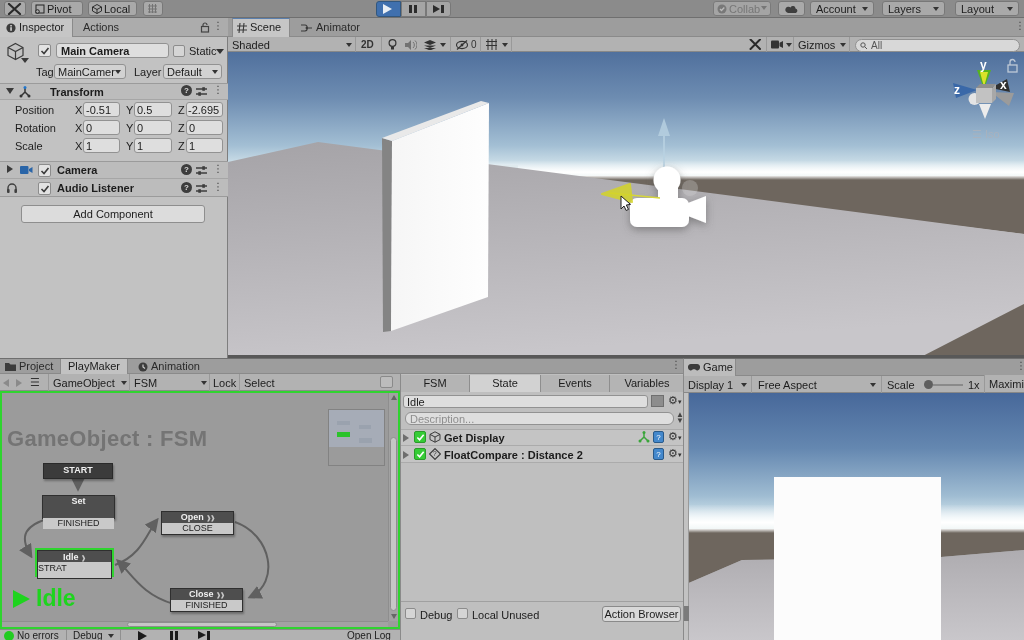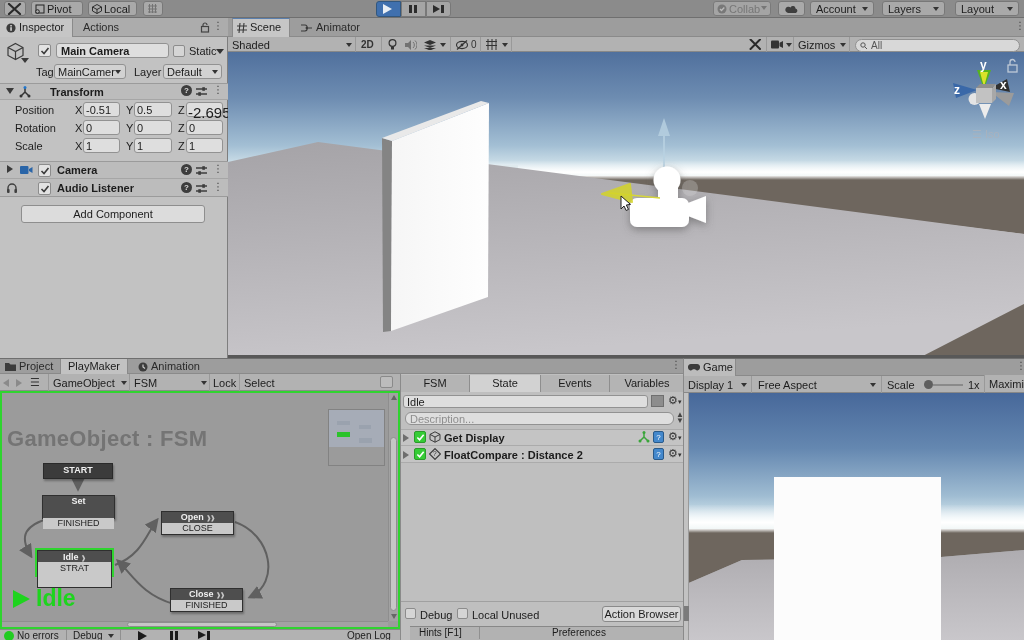--- a/index.html
+++ b/index.html
@@ -123,21 +123,21 @@
 
   <div class="abs" style="left:15px;top:86px;font-size:11px;">Position</div>
   <div class="abs" style="left:75px;top:86px;font-size:11px;">X</div>
     <div class="abs fld" style="left:83px;top:84px;width:37px;height:15px;"></div>
     <div class="abs" style="left:86px;top:86px;font-size:11px;">-0.51</div>
   <div class="abs" style="left:126px;top:86px;font-size:11px;">Y</div>
     <div class="abs fld" style="left:134px;top:84px;width:38px;height:15px;"></div>
     <div class="abs" style="left:137px;top:86px;font-size:11px;">0.5</div>
   <div class="abs" style="left:178px;top:86px;font-size:11px;">Z</div>
     <div class="abs fld" style="left:186px;top:84px;width:37px;height:15px;"></div>
-    <div class="abs" style="left:188px;top:86px;font-size:15px;">-2.695</div>
+    <div class="abs" style="left:188px;top:86px;font-size:11px;">-2.695</div>
   <div class="abs" style="left:15px;top:104px;font-size:11px;">Rotation</div>
   <div class="abs" style="left:75px;top:104px;font-size:11px;">X</div>
     <div class="abs fld" style="left:83px;top:102px;width:37px;height:15px;"></div>
     <div class="abs" style="left:86px;top:104px;font-size:11px;">0</div>
   <div class="abs" style="left:126px;top:104px;font-size:11px;">Y</div>
     <div class="abs fld" style="left:134px;top:102px;width:38px;height:15px;"></div>
     <div class="abs" style="left:137px;top:104px;font-size:11px;">0</div>
   <div class="abs" style="left:178px;top:104px;font-size:11px;">Z</div>
     <div class="abs fld" style="left:186px;top:102px;width:37px;height:15px;"></div>
     <div class="abs" style="left:189px;top:104px;font-size:11px;">0</div>
@@ -407,21 +407,21 @@
     <div class="abs" style="left:40px;top:102px;width:73px;height:24px;border:1px solid #2f2f2f;box-shadow:1px 2px 2px rgba(0,0,0,0.3);">
       <div style="height:22px;background:#4e4e4e;color:#f0f0f0;font-size:9px;font-weight:bold;text-align:center;line-height:11px;">Set</div>
       <div style="height:11px;background:#c9c9c9;color:#222;font-size:9px;text-align:center;line-height:11px;">FINISHED</div>
     </div>
     <div class="abs" style="left:159px;top:118px;width:73px;height:24px;border:1px solid #2f2f2f;box-shadow:1px 2px 2px rgba(0,0,0,0.3);">
       <div style="height:11px;background:#4e4e4e;color:#f0f0f0;font-size:9px;font-weight:bold;text-align:center;line-height:11px;">Open <span style="font-size:6px;opacity:.75;letter-spacing:-1px;">❱❱</span></div>
       <div style="height:11px;background:#c9c9c9;color:#222;font-size:9px;text-align:center;line-height:11px;">CLOSE</div>
     </div>
     <div class="abs" style="left:33px;top:155px;width:79px;height:29px;border:2px solid #2fd42f;background:#2f2f2f;">
       <div style="height:12px;background:#4e4e4e;color:#f0f0f0;font-size:9px;font-weight:bold;text-align:center;line-height:12px;border:1px solid #2f2f2f;border-bottom:none;">Idle <span style="font-size:6px;opacity:.75;">❱</span></div>
-      <div style="height:26px;background:#c9c9c9;color:#222;font-size:9px;text-align:center;line-height:12px;border:1px solid #2f2f2f;border-top:none;">STRAT</div>
+      <div style="height:17px;background:#c9c9c9;color:#222;font-size:9px;line-height:12px;border:1px solid #2f2f2f;border-top:none;">STRAT</div>
     </div>
     <div class="abs" style="left:168px;top:195px;width:73px;height:24px;border:1px solid #2f2f2f;box-shadow:1px 2px 2px rgba(0,0,0,0.3);">
       <div style="height:11px;background:#4e4e4e;color:#f0f0f0;font-size:9px;font-weight:bold;text-align:center;line-height:11px;">Close <span style="font-size:6px;opacity:.75;letter-spacing:-1px;">❱❱</span></div>
       <div style="height:11px;background:#c9c9c9;color:#222;font-size:9px;text-align:center;line-height:11px;">FINISHED</div>
     </div>
 
     <div class="abs" style="left:11px;top:197px;width:0;height:0;border-left:17px solid #1ed41e;border-top:9px solid transparent;border-bottom:9px solid transparent;"></div>
     <div class="abs" style="left:34px;top:192px;font-size:23px;font-weight:bold;color:#1ed41e;">Idle</div>
 
     <div class="abs" style="left:386px;top:0;width:10px;height:228px;background:#a2a2a2;border-left:1px solid #8e8e8e;">
@@ -502,25 +502,20 @@
 
     <div class="abs" style="left:0;top:227px;width:283px;height:26px;background:#bfbfbf;border-top:1px solid #a0a0a0;">
       <div class="abs" style="left:4px;top:6px;width:11px;height:11px;background:#d5d5d5;border:1px solid #8c8c8c;border-radius:2px;"></div>
       <div class="abs" style="left:19px;top:7px;font-size:11px;">Debug</div>
       <div class="abs" style="left:56px;top:6px;width:11px;height:11px;background:#d5d5d5;border:1px solid #8c8c8c;border-radius:2px;"></div>
       <div class="abs" style="left:71px;top:7px;font-size:11px;">Local Unused</div>
       <div class="abs" style="left:201px;top:4px;width:79px;height:16px;background:#d8d8d8;border:1px solid #8a8a8a;border-radius:3px;text-align:center;line-height:14px;font-size:11px;">Action Browser</div>
     </div>
   </div>
 
-  <div class="abs" style="left:410px;top:267px;width:273px;height:15px;background:#b2b2b2;border-top:1px solid #888;">
-    <div class="abs" style="left:9px;top:0px;font-size:10px;">Hints [F1]</div>
-    <div class="abs" style="left:69px;top:0;width:1px;height:12px;background:#909090;"></div>
-    <div class="abs" style="left:142px;top:0px;font-size:10px;">Preferences</div>
-  </div>
 </div>
 <div class="abs" id="gamepanel" style="left:683px;top:358px;width:341px;height:282px;background:#9d9d9d;border-top:1px solid #6f6f6f;border-left:1px solid #8a8a8a;">
 
   <div class="abs" style="left:0;top:0;width:341px;height:17px;background:#9d9d9d;border-bottom:1px solid #8a8a8a;"></div>
   <div class="abs" style="left:0;top:0;width:52px;height:17px;background:#bcbcbc;border-right:1px solid #8a8a8a;"></div>
   <svg class="abs" style="left:4px;top:5px;" width="12" height="8" viewBox="0 0 12 8">
       <path d="M3 0 H9 a3 3 0 0 1 3 3.5 a2.8 2.8 0 0 1 -5 1.8 H5 a2.8 2.8 0 0 1 -5 -1.8 A3 3 0 0 1 3 0 Z" fill="#3c3c3c"></path>
     </svg>
   <div class="abs" style="left:19px;top:2px;font-size:11px;">Game</div>
   <div class="abs" style="left:332px;top:1px;font-size:10px;color:#444;">⋮</div>

